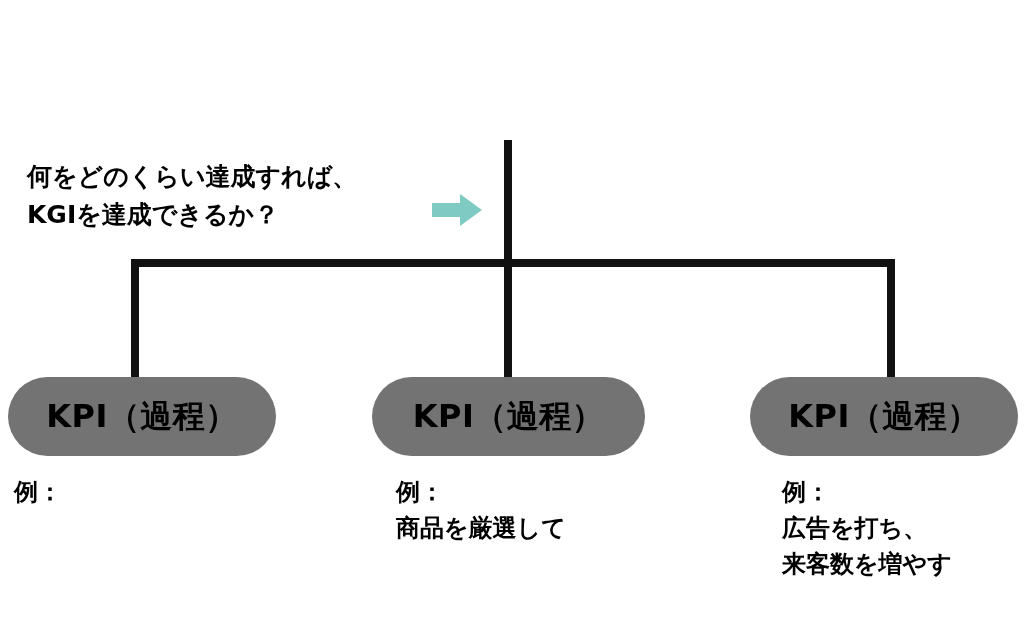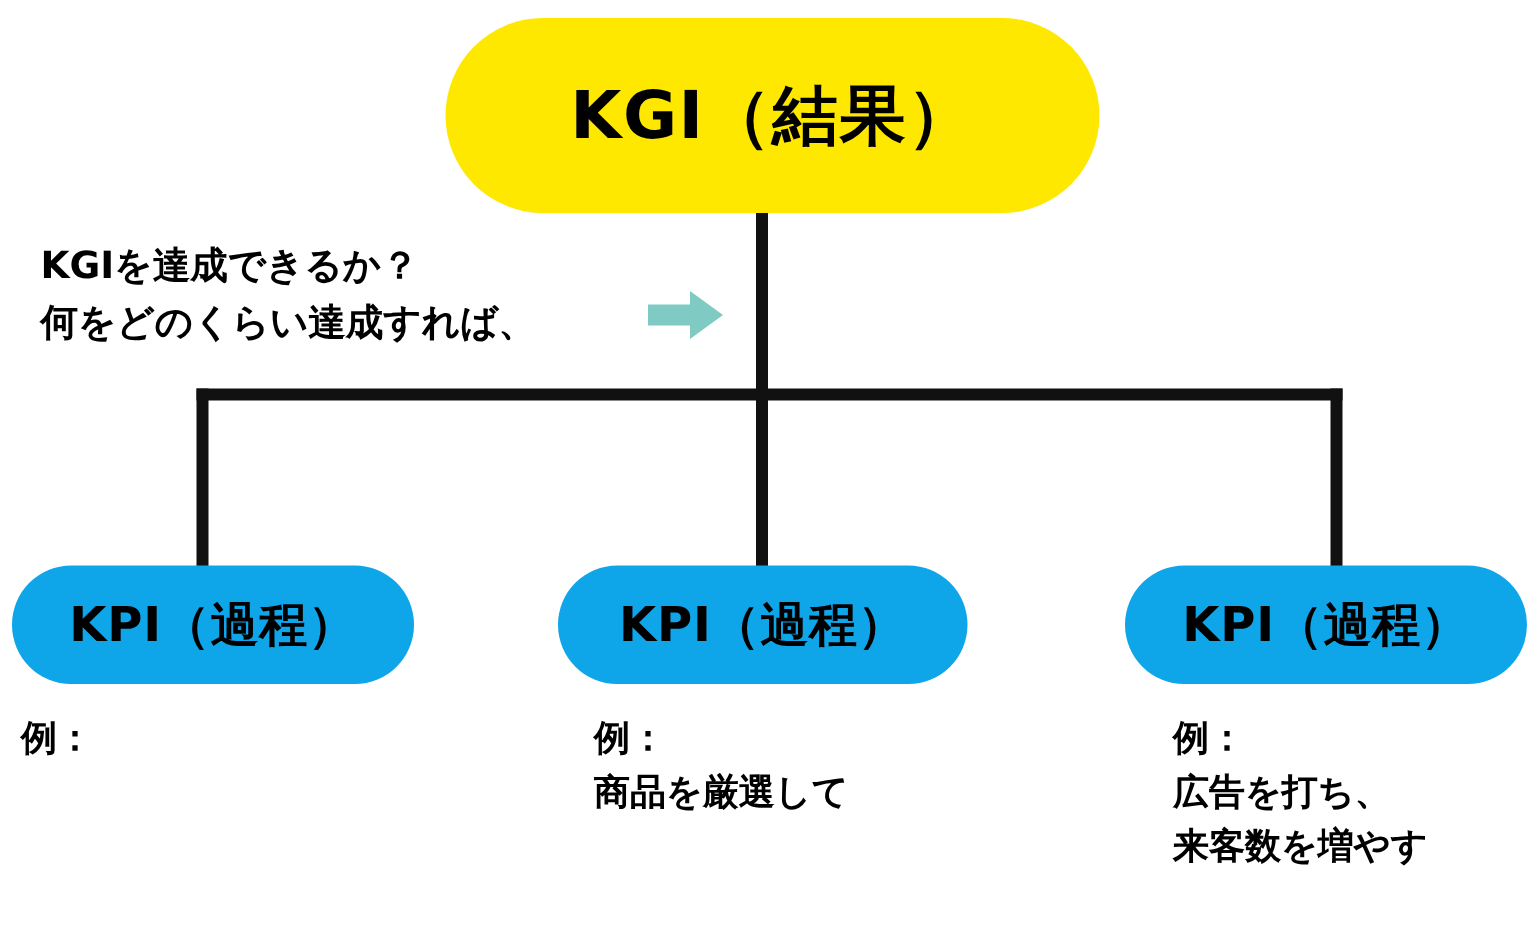--- a/index.html
+++ b/index.html
@@ -44,21 +44,21 @@
     border-radius: 65px;
   }
   #kgi-node .node-label {
     font-size: 44px;
     font-weight: 700;
     letter-spacing: 1px;
   }
   .kpi-node {
     top: 377px;
     height: 79px;
-    background: #0ea5e9;
+    background: #737373;
     border-radius: 40px;
   }
   #kpi-node-0 { left: 8px;   width: 268px; }
   #kpi-node-1 { left: 372px; width: 273px; }
   #kpi-node-2 { left: 750px; width: 268px; }
   .kpi-node .node-label {
     font-size: 32px;
     font-weight: 700;
     letter-spacing: 0.5px;
   }
@@ -101,27 +101,24 @@
 <body>
 
 <div id="canvas">
 
   <div class="line" id="stem-kgi"></div>
   <div class="line" id="bar-h"></div>
   <div class="line" id="drop-left"></div>
   <div class="line" id="drop-mid"></div>
   <div class="line" id="drop-right"></div>
 
-  <div class="node" id="kgi-node">
-    <span class="node-label">KGI（結果）</span>
-  </div>
 
   <div id="question-block">
+    <div class="q-line">何をどのくらい達成すれば、</div>
     <div class="q-line">KGIを達成できるか？</div>
-    <div class="q-line">何をどのくらい達成すれば、</div>
   </div>
 
   <span id="question-arrow">
     <svg width="50" height="36" viewBox="0 0 50 36" xmlns="http://www.w3.org/2000/svg">
       <path d="M0 11 L28 11 L28 2 L50 18 L28 34 L28 25 L0 25 Z" fill="#7FCBC4"></path>
     </svg>
   </span>
 
   <div class="node kpi-node" id="kpi-node-0">
     <span class="node-label">KPI（過程）</span>

